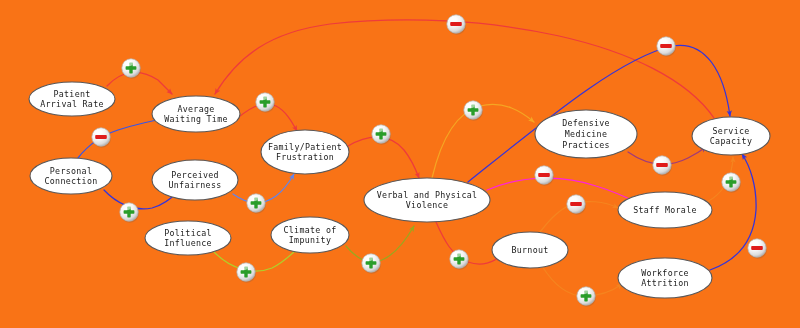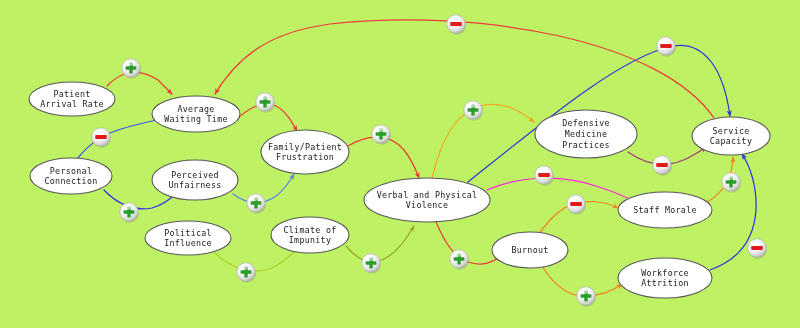--- a/index.html
+++ b/index.html
@@ -1,19 +1,19 @@
 <!DOCTYPE html>
 <html><head>
 <meta charset="utf-8">
 <title>Causal Loop Diagram</title>
 <style>
   html,body{margin:0;padding:0;background:#ffffff;}
   body{width:800px;height:328px;overflow:hidden;
        font-family:"DejaVu Sans Mono","Liberation Mono",monospace;}
-  #stage{position:relative;width:800px;height:328px;background:#bef264;}
+  #stage{position:relative;width:800px;height:328px;background:#f97316;}
   svg#diagram{position:absolute;left:0;top:0;width:800px;height:328px;display:block;}
   .node-ellipse{fill:#ffffff;stroke:#58585a;stroke-width:1.1;}
   .node-label{font-family:"DejaVu Sans Mono","Liberation Mono",monospace;
               font-size:8.3px;fill:#1a1a1a;text-anchor:middle;letter-spacing:0.3px;}
   .edge-path{fill:none;stroke-width:1.25;stroke-linecap:round;}
   .pm-badge-circle{stroke:#b4b4b4;stroke-width:0.7;}
 </style>
 </head>
 <body>
 

